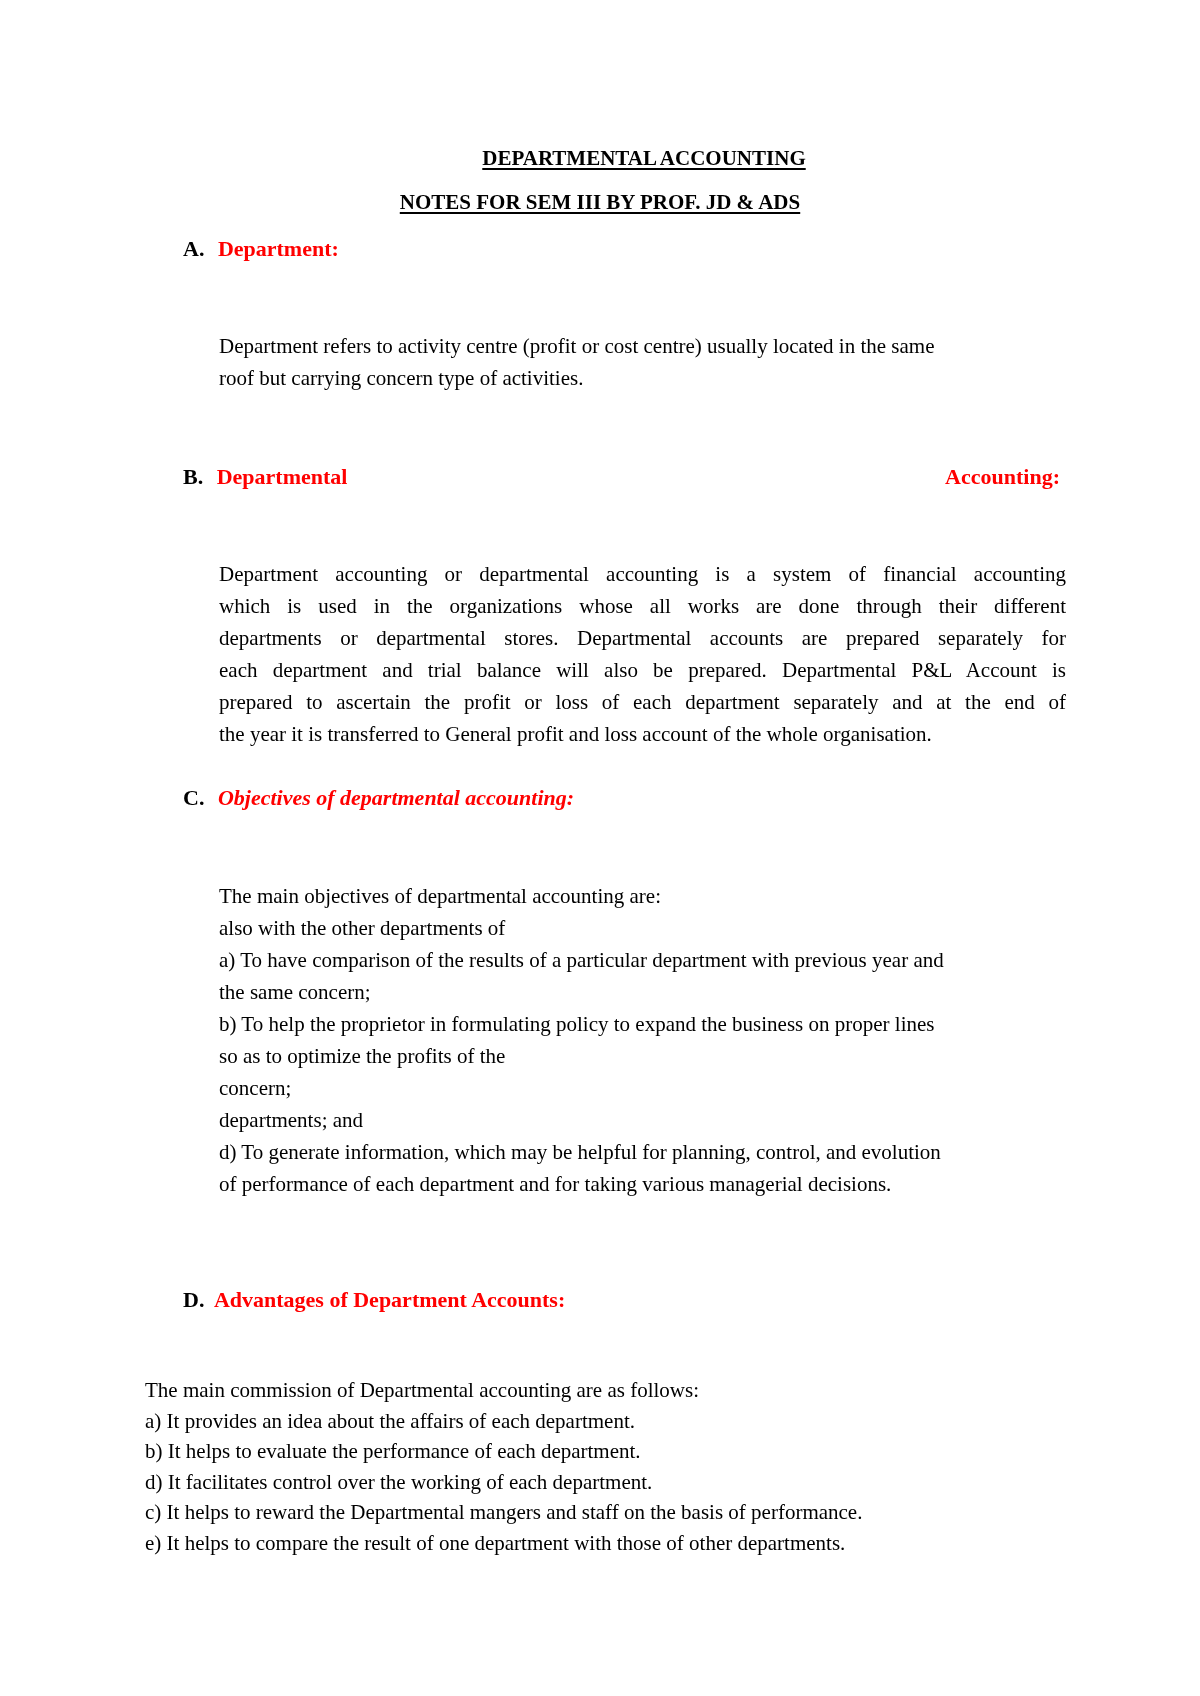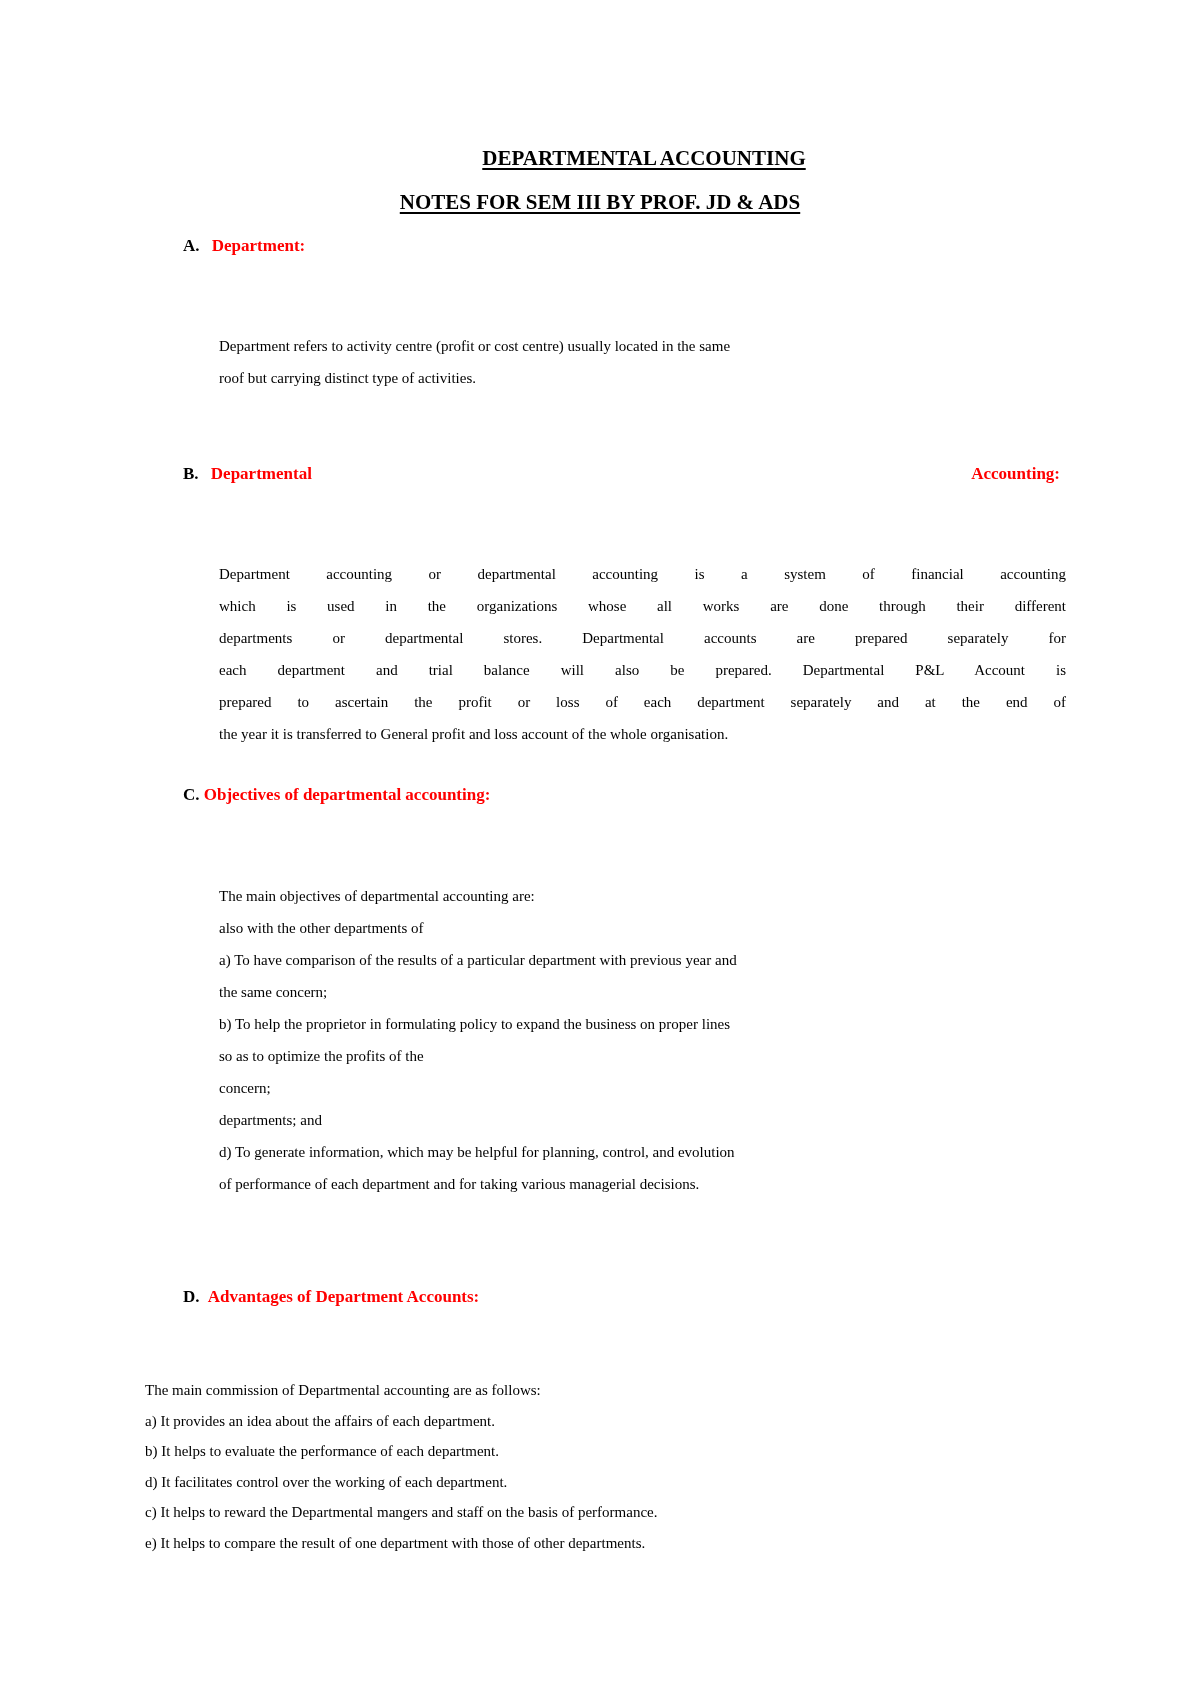--- a/index.html
+++ b/index.html
@@ -1,59 +1,59 @@
 <!DOCTYPE html>
 <html><head>
 <meta charset="utf-8">
 <style>
   html, body { margin:0; padding:0; background:#ffffff; }
   body { width:1200px; height:1696px; position:relative; overflow:hidden;
          font-family:"Liberation Serif", "DejaVu Serif", serif; color:#000; }
   .abs { position:absolute; white-space:nowrap; }
   .title { font-weight:bold; font-size:21px; text-decoration:underline; text-decoration-thickness:2px; text-underline-offset:3px; left:0; width:1200px; text-align:center; }
-  .heading { font-weight:bold; font-size:17px; }
+  .heading { font-weight:bold; font-size:22px; }
   .red { color:#ff0000; }
-  .body-text { font-size:15px; line-height:32px;font-family:Liberation Serif, serif; }
+  .body-text { font-size:21px; line-height:32px;font-family:Liberation Serif, serif; }
   .justify { white-space:normal; text-align:justify; text-align-last:justify; width:847px; }
   .line { display:block; }
 </style>
 </head>
 <body>
 
 <div>
 
   <div class="abs title" style="top:146px;padding-left:44px;">DEPARTMENTAL ACCOUNTING</div>
   <div class="abs title" style="top:190px;">NOTES FOR SEM III BY PROF. JD &amp; ADS</div>
 
   <div class="abs heading" style="top:236px; left:183px;">
     <span>A.</span>
     <span class="red" style="margin-left:8px;">Department:</span>
   </div>
   <div class="abs body-text" style="top:330px; left:219px;">
     <span class="line">Department refers to activity centre (profit or cost centre) usually located in the same</span>
-    <span class="line">roof but carrying distinct type of activities.</span>
+    <span class="line">roof but carrying concern type of activities.</span>
   </div>
 
   <div class="abs heading" style="top:464px; left:183px; width:877px;">
     <span>B.</span>
     <span class="red" style="margin-left:8px;">Departmental</span>
     <span class="red" style="position:absolute; right:0;">Accounting:</span>
   </div>
   <div class="abs body-text" style="top:558px; left:219px;">
     <span class="line justify">Department accounting or departmental accounting is a system of financial accounting</span>
     <span class="line justify">which is used in the organizations whose all works are done through their different</span>
     <span class="line justify">departments or departmental stores. Departmental accounts are prepared separately for</span>
     <span class="line justify">each department and trial balance will also be prepared. Departmental P&amp;L Account is</span>
     <span class="line justify">prepared to ascertain the profit or loss of each department separately and at the end of</span>
     <span class="line">the year it is transferred to General profit and loss account of the whole organisation.</span>
   </div>
 
   <div class="abs heading" style="top:785px; left:183px;">
     <span>C.</span>
-    <span class="red" style="">Objectives of departmental accounting:</span>
+    <span class="red" style="margin-left:8px;font-style:italic;">Objectives of departmental accounting:</span>
   </div>
   <div class="abs body-text" style="top:880px; left:219px;">
     <span class="line">The main objectives of departmental accounting are:</span>
     <span class="line">also with the other departments of</span>
     <span class="line">a) To have comparison of the results of a particular department with previous year and</span>
     <span class="line">the same concern;</span>
     <span class="line">b) To help the proprietor in formulating policy to expand the business on proper lines</span>
     <span class="line">so as to optimize the profits of the</span>
     <span class="line">concern;</span>
     <span class="line">departments; and</span>

